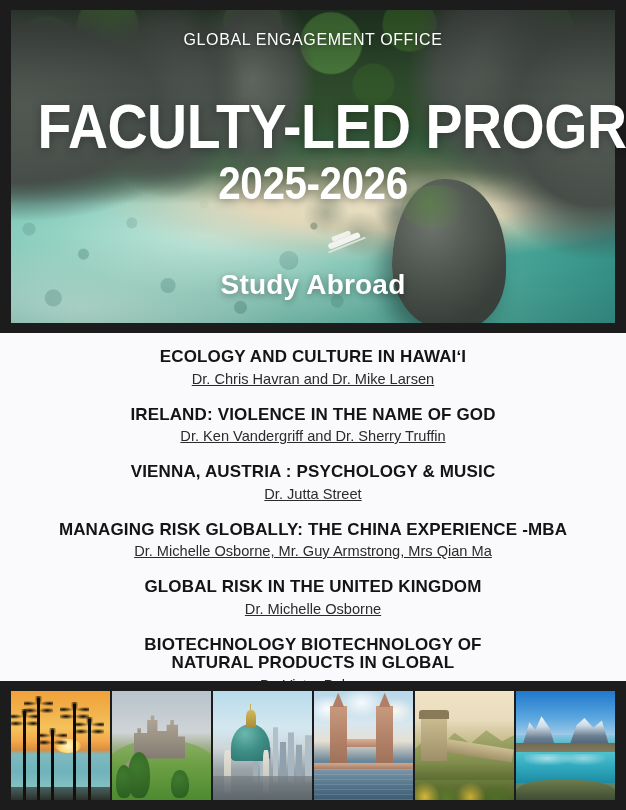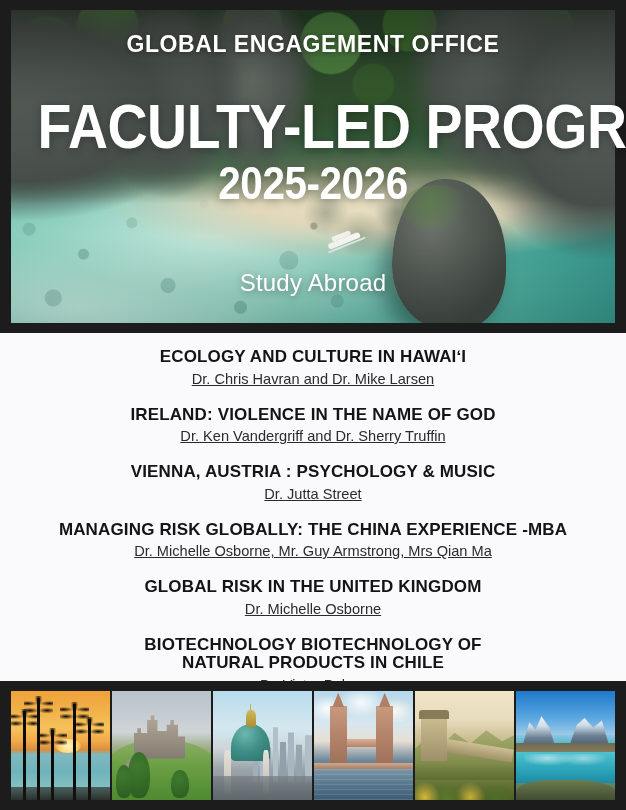--- a/index.html
+++ b/index.html
@@ -178,22 +178,22 @@
     position: absolute;
     inset: 0;
     z-index: 6;
     color: #ffffff;
     text-align: center;
   }
   .kicker {
     position: absolute;
     left: 0; right: 0;
     top: 31px;
-    font-size: 23px;
-    font-weight: bold;
+    font-size: 16px;
+    font-weight: normal;
     letter-spacing: 0.6px;
     text-shadow: 0 1px 5px rgba(0,0,0,.38);
   }
   .headline {
     position: absolute;
     left: 0; right: 0;
     top: 95px;
     font-size: 63px;
     line-height: 62px;
     font-weight: bold;
@@ -213,22 +213,22 @@
     letter-spacing: -0.5px;
     transform: scaleX(0.86);
     transform-origin: 50% 0;
     text-shadow: 0 2px 10px rgba(0,0,0,.30);
     white-space: nowrap;
   }
   .tagline {
     position: absolute;
     left: 0; right: 0;
     top: 269px;
-    font-size: 24px;
-    font-weight: normal;
+    font-size: 28px;
+    font-weight: bold;
     letter-spacing: 0.2px;
     text-shadow: 0 2px 7px rgba(0,0,0,.35);
   }
 
   
   .programs {
     position: absolute;
     left: 0;
     top: 333px;
     width: 626px;
@@ -583,21 +583,21 @@
     <div class="program">
       <div class="p-title">
         <span class="ln">GLOBAL RISK IN THE UNITED KINGDOM</span>
       </div>
       <div class="p-leads">Dr. Michelle Osborne</div>
     </div>
 
     <div class="program">
       <div class="p-title">
         <span class="ln">BIOTECHNOLOGY BIOTECHNOLOGY OF</span>
-        <span class="ln">NATURAL PRODUCTS IN CHILE</span>
+        <span class="ln">NATURAL PRODUCTS IN GLOBAL</span>
       </div>
       <div class="p-leads">Dr. Victor Pulgar</div>
     </div>
 
   </div>
 
   <div class="strip-frame">
     <div class="strip">
 
       <div class="thumb th-hawaii">

